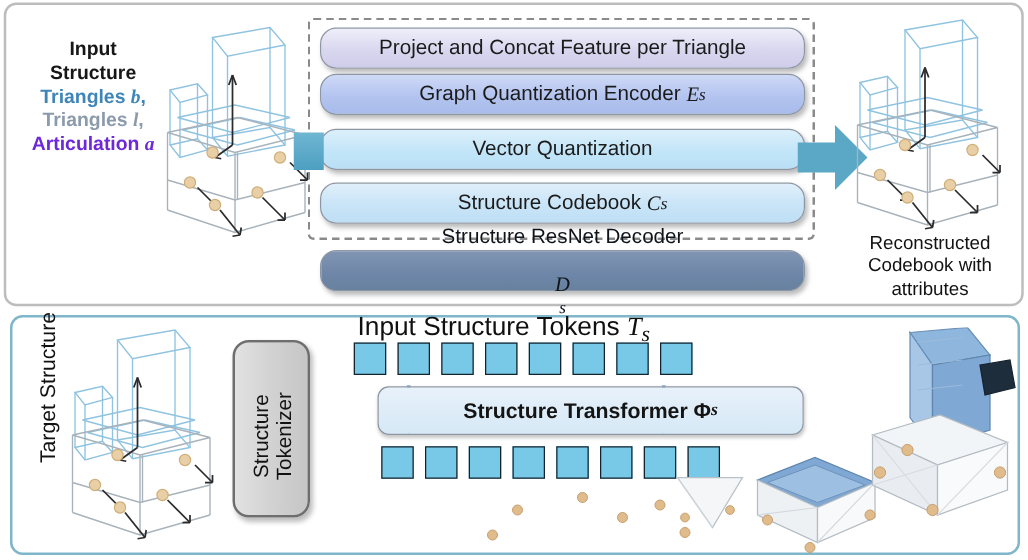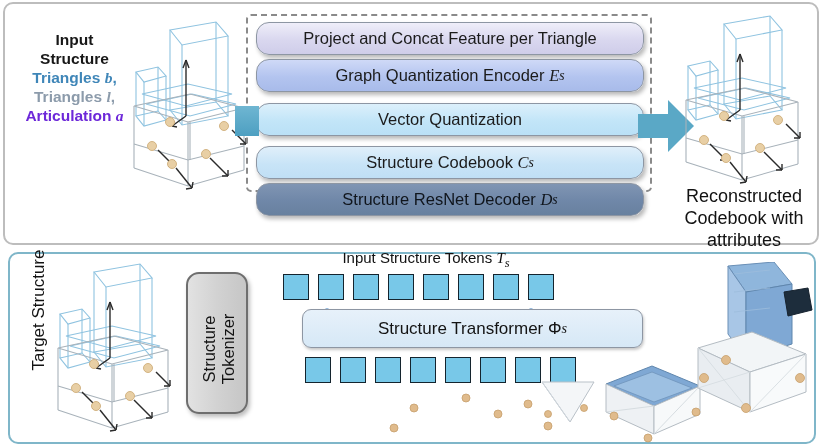--- a/index.html
+++ b/index.html
@@ -55,21 +55,21 @@
     border: 1px solid #8d96a3; border-radius: 13px;
     display: flex; align-items: center; justify-content: center;
     font-size: 16.5px; color: #1b1b1b;
     box-shadow: 2px 3px 4px rgba(0,0,0,0.28);
     white-space: nowrap;
   }
   #pbox-0 { top: 22px;  background: linear-gradient(180deg,#efeef9 0%,#d9d7ef 55%,#cfcde9 100%); }
   #pbox-1 { top: 59px;  background: linear-gradient(180deg,#cfd9f7 0%,#b3c4ef 55%,#a8bbea 100%); }
   #pbox-2 { top: 103px; background: linear-gradient(180deg,#dcf0fb 0%,#c2e5f8 55%,#bae0f6 100%); }
   #pbox-3 { top: 146px; background: linear-gradient(180deg,#e0effa 0%,#c8e4f7 55%,#c0dff5 100%); }
-  #pbox-4 { top: 183px; background: linear-gradient(180deg,#8095b3 0%,#6f87a8 55%,#68819f 100%); color:#10151c; }
+  #pbox-4 { top: 200px; background: linear-gradient(180deg,#8095b3 0%,#6f87a8 55%,#68819f 100%); color:#10151c;flex-direction:column; }
 
   
   #entry-tab {
     position: absolute; left: 235px; top: 106px; width: 24px; height: 30px;
     background: linear-gradient(180deg,#6fb6d2 0%,#4d9fc1 100%);
   }
   
   #exit-arrow { position: absolute; left: 638px; top: 96px; width: 58px; height: 60px; }
 
   
@@ -88,47 +88,48 @@
     position: absolute; left: -42px; top: 56px; width: 146px;
     transform: rotate(-90deg);
     text-align: center; font-size: 16.5px; line-height: 1.15; color: #121212;
     white-space: nowrap;
   }
   #tokenizer-label .ln { display: block; }
 
   
   #tokens-title {
     position: absolute; left: 286px; top: 249px; width: 280px;
-    text-align: center; font-size: 15px; color: #101010; white-space: nowrap;
+    font-size: 21px; color: #101010; white-space: nowrap;
   }
   .token-row { position: absolute; display: flex; }
   #token-row-in  { left: 283px; top: 274px; gap: 9px; }
   #token-row-out { left: 305px; top: 357px; gap: 9px; }
   .token {
     width: 26px; height: 26px;
     background: #78c8e8; border: 1.6px solid #14242e;
   }
 
   
   #transformer-box {
     position: absolute; left: 302px; top: 309px; width: 341px; height: 39px;
     background: linear-gradient(180deg,#e7f1fa 0%,#d6e8f6 100%);
     border: 1.6px solid #8d96a3; border-radius: 9px;
     display: flex; align-items: center; justify-content: center;
     font-size: 17px; color: #141414; white-space: nowrap;
     box-shadow: 1px 2px 3px rgba(0,0,0,0.22);
+    font-weight: bold;
   }
   .tf-arrow { position: absolute; top: 308px; width: 14px; height: 41px; }
   #tf-arrow-l { left: 320px; }
   #tf-arrow-r { left: 524px; }
 
   
   #recon-caption {
     position: absolute; left: 672px; top: 186px; width: 144px;
-    text-align: center; font-size: 18px; line-height: 1.22; color: #121212;
+    text-align: center; font-size: 15px; line-height: 1.22; color: #121212;
   }
   #recon-caption .ln { display: block; white-space: nowrap; }
 
   
   .mesh { position: absolute; }
   #mesh-a { left: 540px; top: 378px; width: 70px; height: 62px; }
   #mesh-b { left: 600px; top: 350px; width: 110px; height: 96px; }
   #mesh-c { left: 688px; top: 262px; width: 128px; height: 182px; }
 </style>
 </head>

